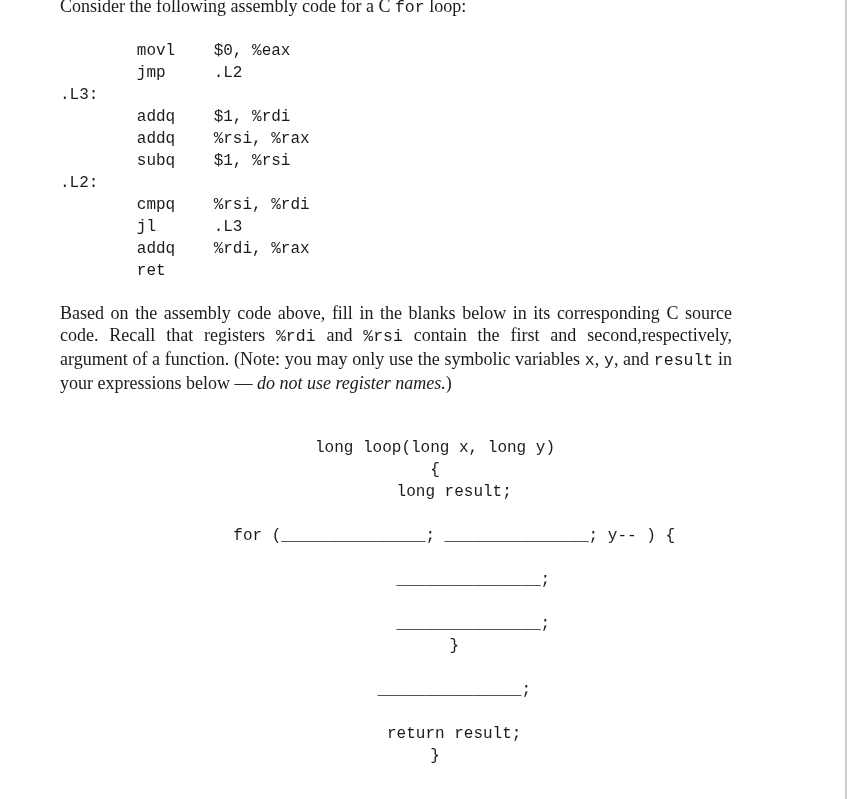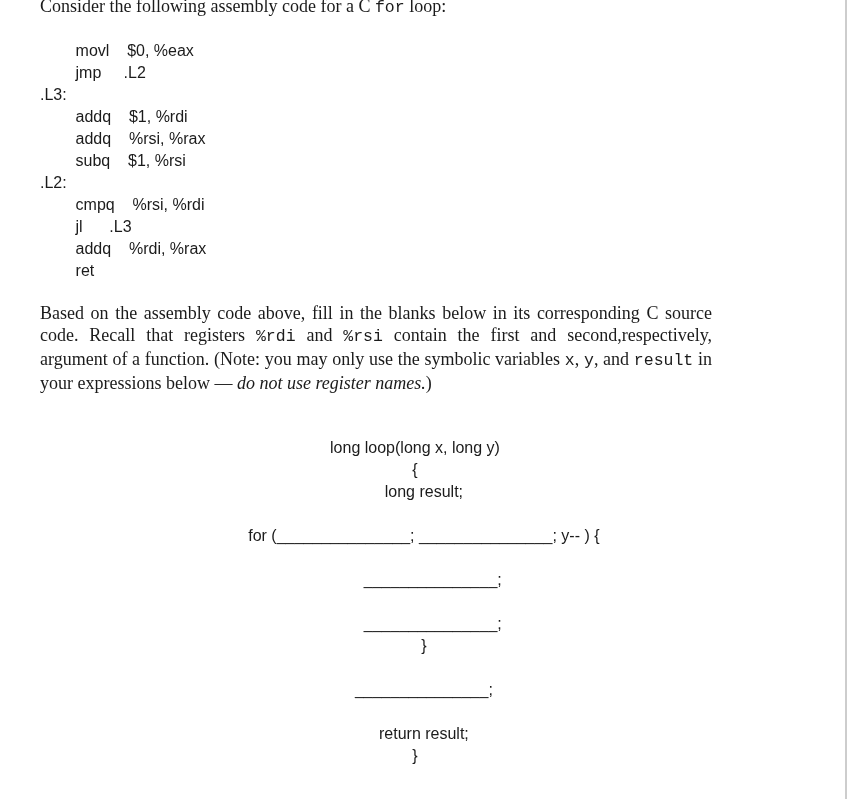--- a/index.html
+++ b/index.html
@@ -9,39 +9,39 @@
   body {
     width: 853px;
     height: 799px;
     position: relative;
     background: #ffffff;
     color: #1b1b1b;
     overflow: hidden;
   }
   .content {
     position: absolute;
-    left: 40px;
+    left: 60px;
     top: 0;
     width: 750px;
   }
   .serif {
     font-family: "Liberation Serif", serif;
     font-size: 18px;
     line-height: 22px;
     margin-top: 16px;
   }
   .mono {
     font-family: "Liberation Mono", "DejaVu Sans Mono", monospace;
     font-size: 16.5px;
   }
   .em {
     font-style: italic;
   }
   pre {
-    font-family: Liberation Sans, sans-serif;
+    font-family: Liberation Mono, monospace;
     font-size: 16px;
     line-height: 22px;
     margin: 0;
     white-space: pre;
   }
   p.title {
     margin: -5px 0 0 0;
     width: 720px;
   }
   pre.asm {

